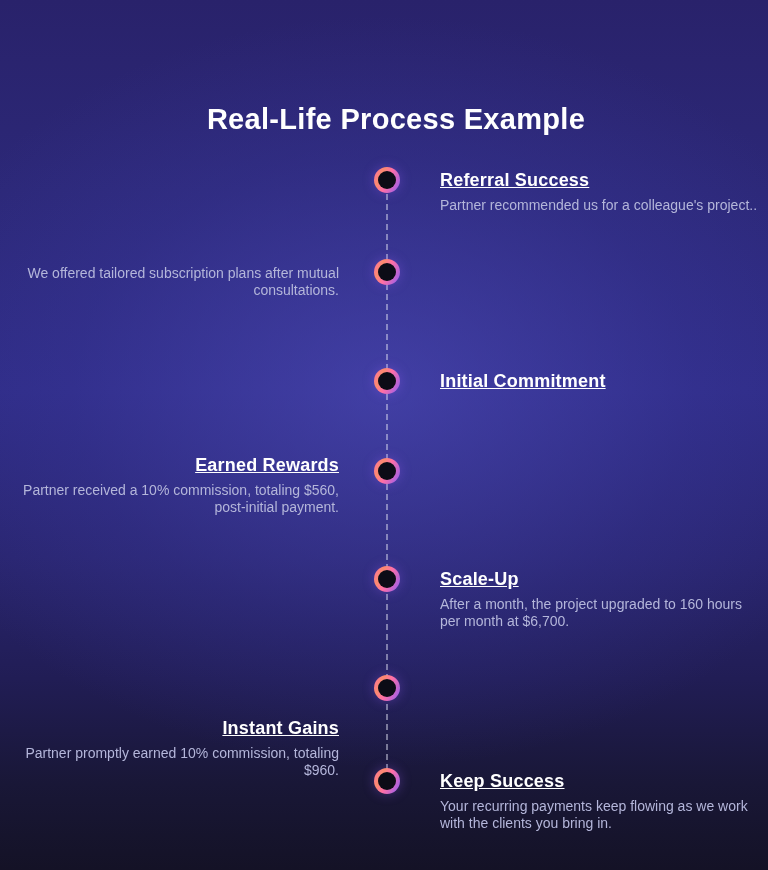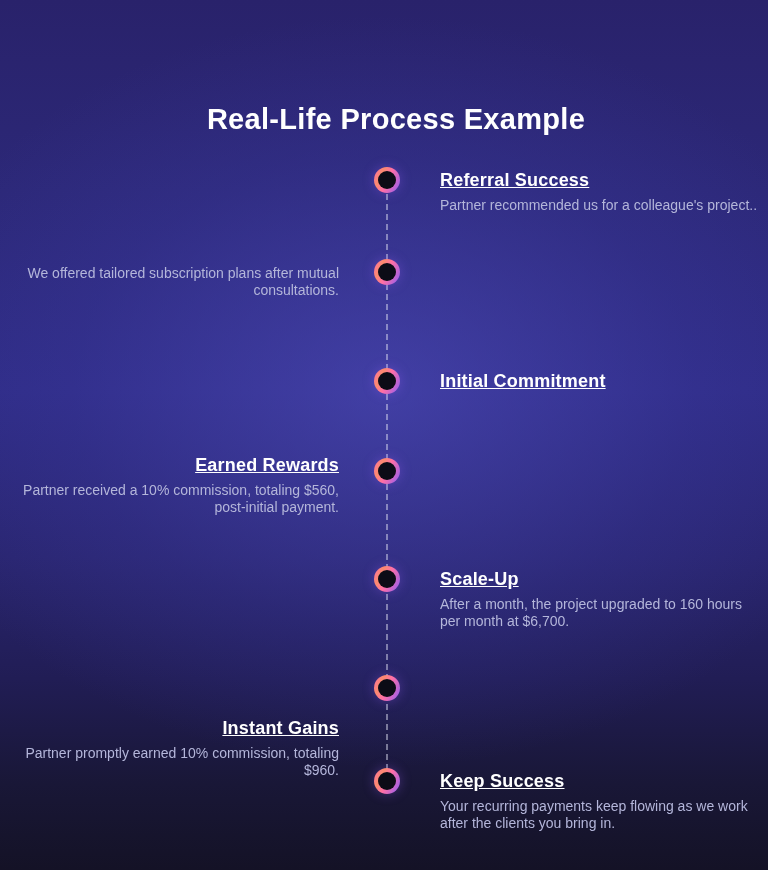--- a/index.html
+++ b/index.html
@@ -97,16 +97,16 @@
     <p>After a month, the project upgraded to 160 hours per month at $6,700.</p>
   </div>
 
   <div class="item left item-6">
     <h3>Instant Gains</h3>
     <p>Partner promptly earned 10% commission, totaling $960.</p>
   </div>
 
   <div class="item right item-7">
     <h3>Keep Success</h3>
-    <p>Your recurring payments keep flowing as we work after the clients you bring in.</p>
+    <p>Your recurring payments keep flowing as we work with the clients you bring in.</p>
   </div>
 
 </div>
 
 </body></html>

